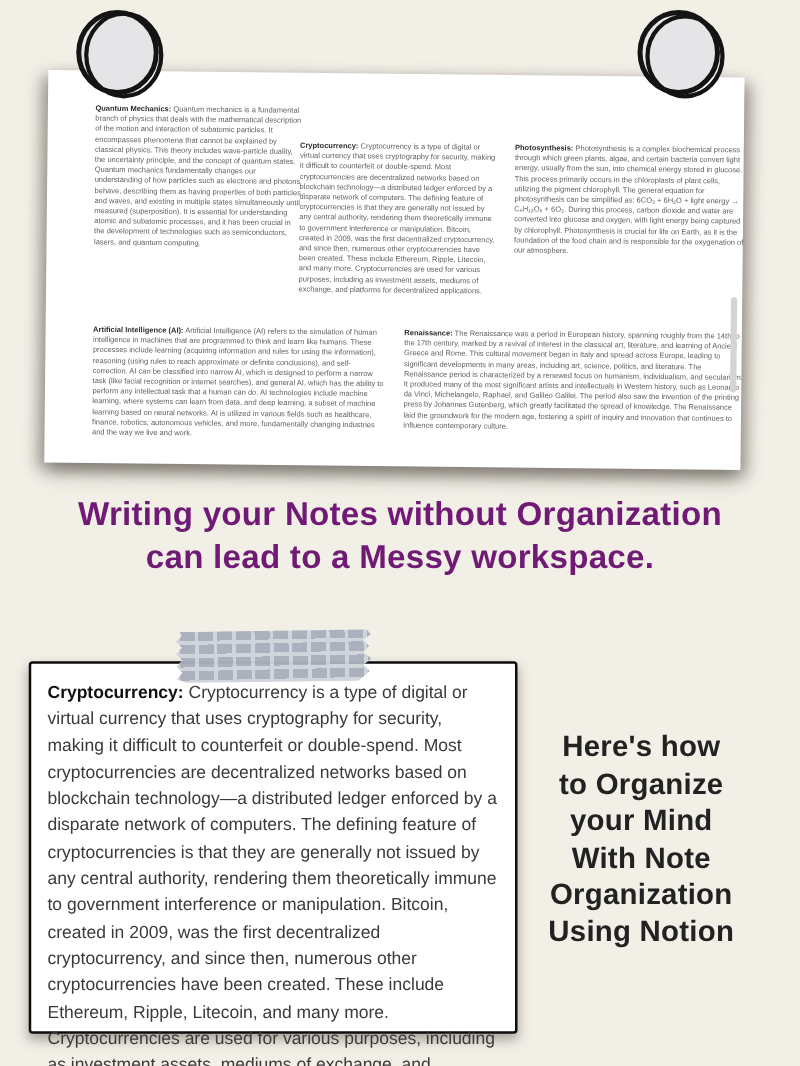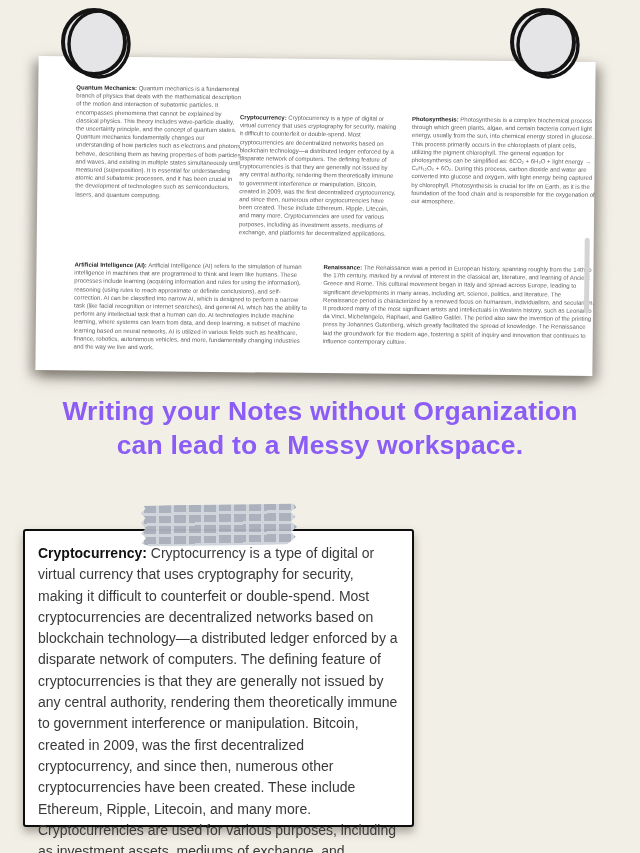--- a/index.html
+++ b/index.html
@@ -41,21 +41,21 @@
   .pin{position:absolute;width:78px;height:80px;}
   .pin-left{left:56px;top:3px;}
   .pin-right{left:506px;top:3px;}
 
   
   .headline{
     position:absolute;left:0;right:0;top:394px;
     margin:0;
     text-align:center;
     font-size:26.5px;line-height:34px;font-weight:bold;
-    color:#8b5cf6;
+    color:#701a75;
     white-space:pre-line;
     letter-spacing:.2px;
   }
 
   
   .tape{
     position:absolute;left:141px;top:504px;width:156px;height:42px;
     background-color:#a9b0bc;
     background-image:
       repeating-linear-gradient(90deg,#cfd4db 0 3px,rgba(0,0,0,0) 3px 15px),
@@ -131,14 +131,20 @@
 
   <h1 class="headline">Writing your Notes without Organization
 can lead to a Messy workspace.</h1>
 
   <div class="tape"></div>
 
   <div class="card">
     <p><span class="clabel">Cryptocurrency:</span><span> Cryptocurrency is a type of digital or virtual currency that uses cryptography for security, making it difficult to counterfeit or double-spend. Most cryptocurrencies are decentralized networks based on blockchain technology—a distributed ledger enforced by a disparate network of computers. The defining feature of cryptocurrencies is that they are generally not issued by any central authority, rendering them theoretically immune to government interference or manipulation. Bitcoin, created in 2009, was the first decentralized cryptocurrency, and since then, numerous other cryptocurrencies have been created. These include Ethereum, Ripple, Litecoin, and many more. Cryptocurrencies are used for various purposes, including as investment assets, mediums of exchange, and platforms for decentralized applications.</span></p>
   </div>
 
+  <div class="side-text">Here's how
+to Organize
+your Mind
+With Note
+Organization
+Using Notion</div>
 
 </div>
 
 </body></html>

